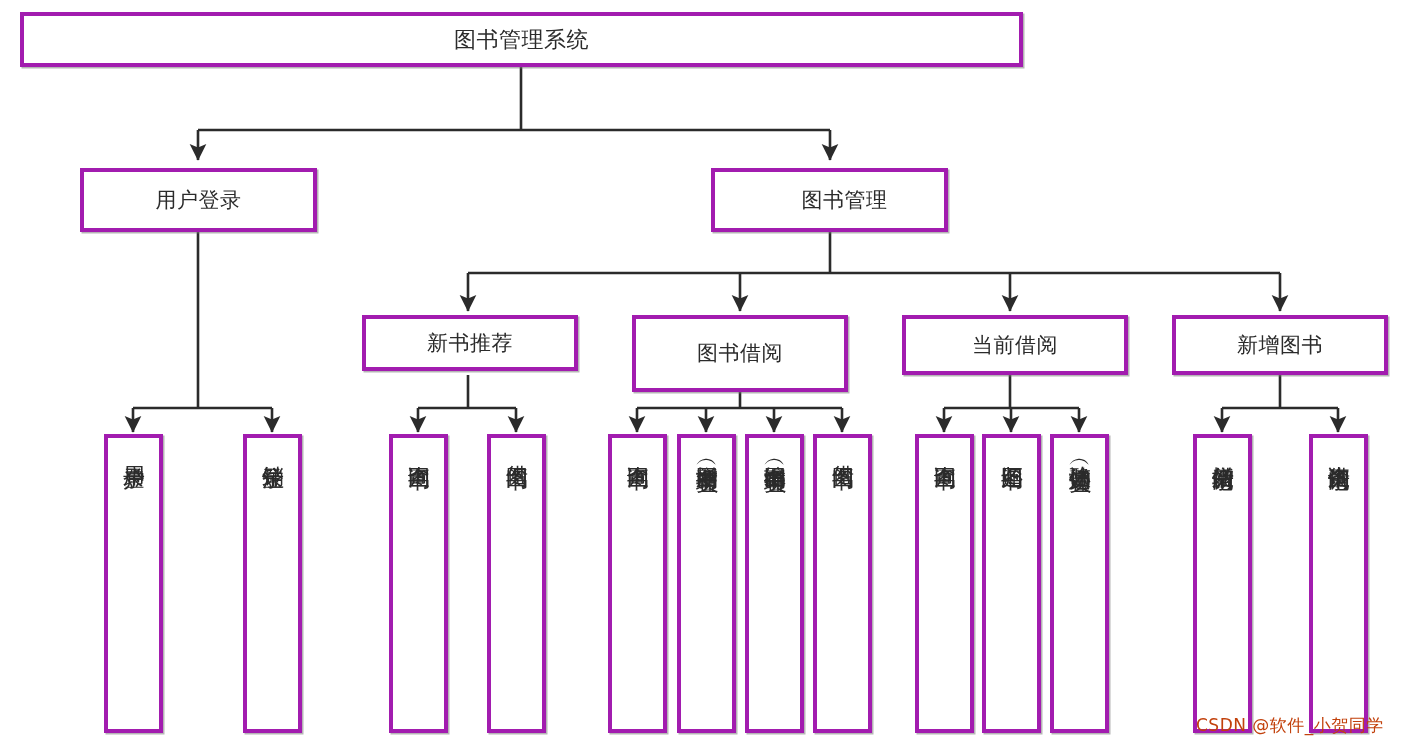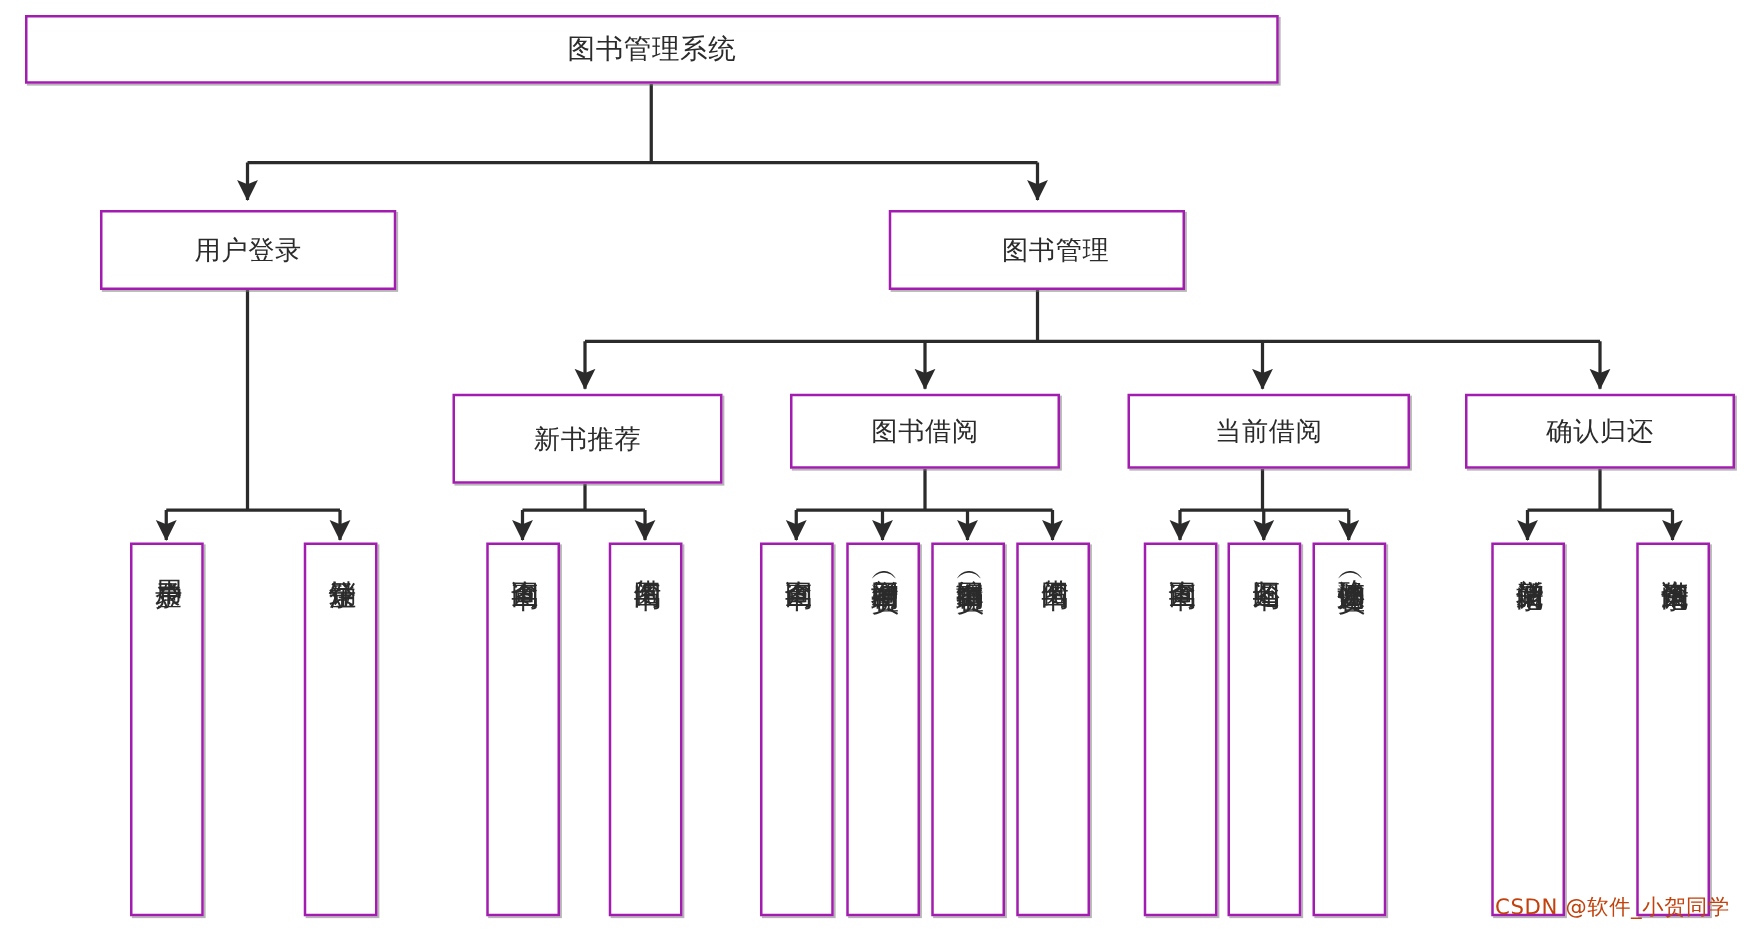--- a/index.html
+++ b/index.html
@@ -14,21 +14,21 @@
     position: relative;
     width: 1405px;
     height: 747px;
     background: #ffffff;
     overflow: hidden;
   }
   .node {
     position: absolute;
     box-sizing: border-box;
     background: #ffffff;
-    border: 2px solid #a21caf;
+    border: 4px solid #a21caf;
     box-shadow: 1.5px 1.5px 0 rgba(120,120,120,0.55);
     display: flex;
     align-items: center;
     justify-content: center;
   }
   .node .label {
     color: #2b2b2b;
     line-height: 1.18;
     text-align: center;
     letter-spacing: 0.5px;
@@ -127,31 +127,31 @@
     <span class="label">图书管理系统</span>
   </div>
 
   <div class="node lvl2" style="left:80px; top:168px; width:237px; height:64px;">
     <span class="label">用户登录</span>
   </div>
   <div class="node lvl2" style="left:711px; top:168px; width:237px; height:64px;padding-left:30px;">
     <span class="label">图书管理</span>
   </div>
 
-  <div class="node lvl3" style="left:362px; top:315px; width:216px; height:72px;align-items:center;">
+  <div class="node lvl3" style="left:362px; top:315px; width:216px; height:56px;align-items:center;">
     <span class="label">新书推荐</span>
   </div>
-  <div class="node lvl3" style="left:632px; top:315px; width:216px; height:60px;">
+  <div class="node lvl3" style="left:632px; top:315px; width:216px; height:77px;">
     <span class="label">图书借阅</span>
   </div>
   <div class="node lvl3" style="left:902px; top:315px; width:226px; height:60px;">
     <span class="label">当前借阅</span>
   </div>
   <div class="node lvl3" style="left:1172px; top:315px; width:216px; height:60px;">
-    <span class="label">确认归还</span>
+    <span class="label">新增图书</span>
   </div>
 
   <div class="node leaf" style="left:104px; top:434px; width:59px; height:299px;">
     <span class="label">用户登录</span>
   </div>
   <div class="node leaf" style="left:243px; top:434px; width:59px; height:299px;">
     <span class="label">注销登录</span>
   </div>
 
   <div class="node leaf" style="left:389px; top:434px; width:59px; height:299px;">

